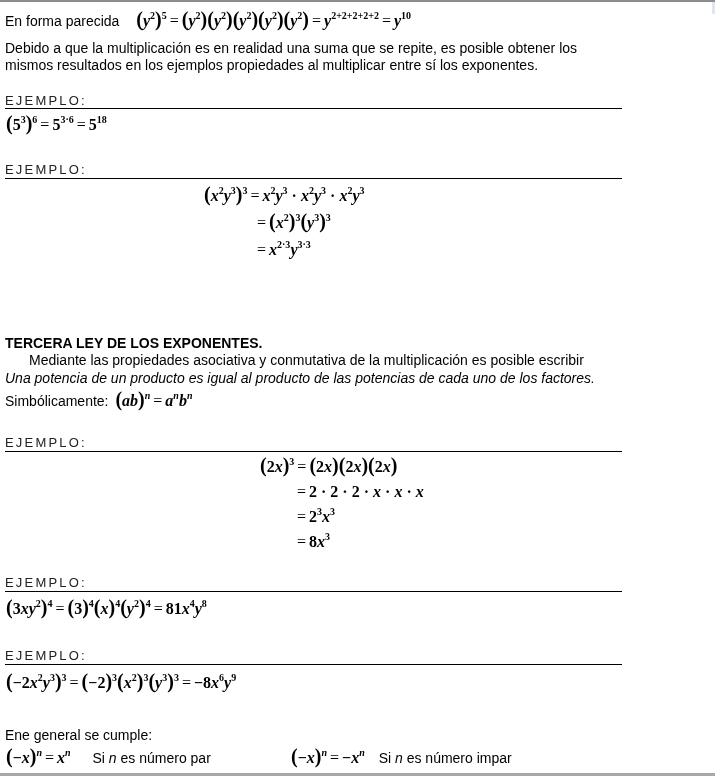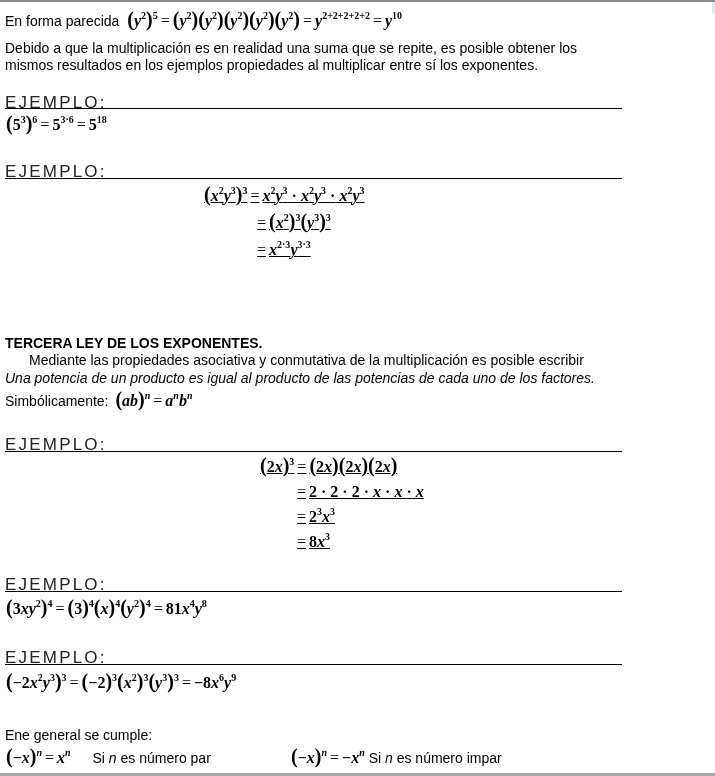--- a/index.html
+++ b/index.html
@@ -2,40 +2,40 @@
 <html><head>
 <meta charset="utf-8">
 <style>
   html, body { margin: 0; padding: 0; background: #ffffff; }
   body { width: 715px; height: 776px; overflow: hidden; position: relative; font-family: "Liberation Sans", sans-serif; color: #000; font-size: 14px; }
   .topbar { position: absolute; left: 0; top: 0; width: 715px; height: 2px; background: #8c8c8c; }
   .bottombar { position: absolute; left: 0; top: 773px; width: 715px; height: 3px; background: #a8a8a8; }
   .rightedge { position: absolute; left: 712px; top: 2px; width: 3px; height: 12px; background: #dfe6ee; }
   .abs { position: absolute; white-space: nowrap; }
   .txt { font-size: 14px; line-height: 17px; }
-  .label { font-size: 17px; letter-spacing: 2.2px; color: #222; }
+  .label { font-size: 13px; letter-spacing: 2.2px; color: #222; }
   .rule { position: absolute; left: 5px; width: 617px; height: 1px; background: #000; }
   .math { font-family: "Liberation Serif", serif; font-weight: bold; font-style: italic; font-size: 16px; }
   .math .n { font-style: normal; }
   .math sup { font-size: 10px; vertical-align: 7px; line-height: 0; }
   .math .p { font-style: normal; font-weight: bold; font-size: 20px; line-height: 0; }
   .math .eq { font-style: normal; font-weight: normal; margin: 0 3px; }
-  .step { display: block; height: 27px; line-height: 27px; text-decoration: underline; }
+  .step { display: block; height: 27px; line-height: 27px; }
   .bold { font-weight: bold; }
   .ital { font-style: italic; }
 </style>
 </head>
 <body>
 
 <div class="topbar"></div>
 <div class="rightedge"></div>
 
 <div class="abs txt" style="left:5px; top:12px;">
   <span>En forma parecida</span>
-  <span class="math" style="margin-left:4px;">
+  <span class="math" style="margin-left:13px;">
     <span class="p">(</span>y<sup class="n">2</sup><span class="p">)</span><sup class="n">5</sup><span class="eq">=</span><span class="p">(</span>y<sup class="n">2</sup><span class="p">)(</span>y<sup class="n">2</sup><span class="p">)(</span>y<sup class="n">2</sup><span class="p">)(</span>y<sup class="n">2</sup><span class="p">)(</span>y<sup class="n">2</sup><span class="p">)</span><span class="eq">=</span>y<sup class="n">2+2+2+2+2</sup><span class="eq">=</span>y<sup class="n">10</sup>
   </span>
 </div>
 
 <div class="abs txt" style="left:5px; top:40px;">Debido a que la multiplicación es en realidad una suma que se repite, es posible obtener los</div>
 <div class="abs txt" style="left:5px; top:57px;">mismos resultados en los ejemplos propiedades al multiplicar entre sí los exponentes.</div>
 
 <div class="abs label" style="left:5px; top:93px;">EJEMPLO:</div>
 <div class="rule" style="top:108px;"></div>
 <div class="abs math" style="left:6px; top:116px;">
@@ -79,16 +79,16 @@
   <span class="p">(</span><span class="n">−2</span>x<sup class="n">2</sup>y<sup class="n">3</sup><span class="p">)</span><sup class="n">3</sup><span class="eq">=</span><span class="p">(</span><span class="n">−2</span><span class="p">)</span><sup class="n">3</sup><span class="p">(</span>x<sup class="n">2</sup><span class="p">)</span><sup class="n">3</sup><span class="p">(</span>y<sup class="n">3</sup><span class="p">)</span><sup class="n">3</sup><span class="eq">=</span><span class="n">−8</span>x<sup class="n">6</sup>y<sup class="n">9</sup>
 </div>
 
 <div class="abs txt" style="left:5px; top:727px;">Ene general se cumple:</div>
 <div class="abs" style="left:6px; top:749px;">
   <span class="math"><span class="p">(</span><span class="n">−</span>x<span class="p">)</span><sup>n</sup><span class="eq">=</span>x<sup>n</sup></span>
   <span class="txt" style="margin-left:18px;"><span>Si </span><span class="ital">n</span><span> es número par</span></span>
 </div>
 <div class="abs" style="left:291px; top:749px;">
   <span class="math"><span class="p">(</span><span class="n">−</span>x<span class="p">)</span><sup>n</sup><span class="eq">=</span><span class="n">−</span>x<sup>n</sup></span>
-  <span class="txt" style=""><span>Si </span><span class="ital">n</span><span> es número impar</span></span>
+  <span class="txt" style="margin-left:10px;"><span>Si </span><span class="ital">n</span><span> es número impar</span></span>
 </div>
 
 <div class="bottombar"></div>
 
 </body></html>

